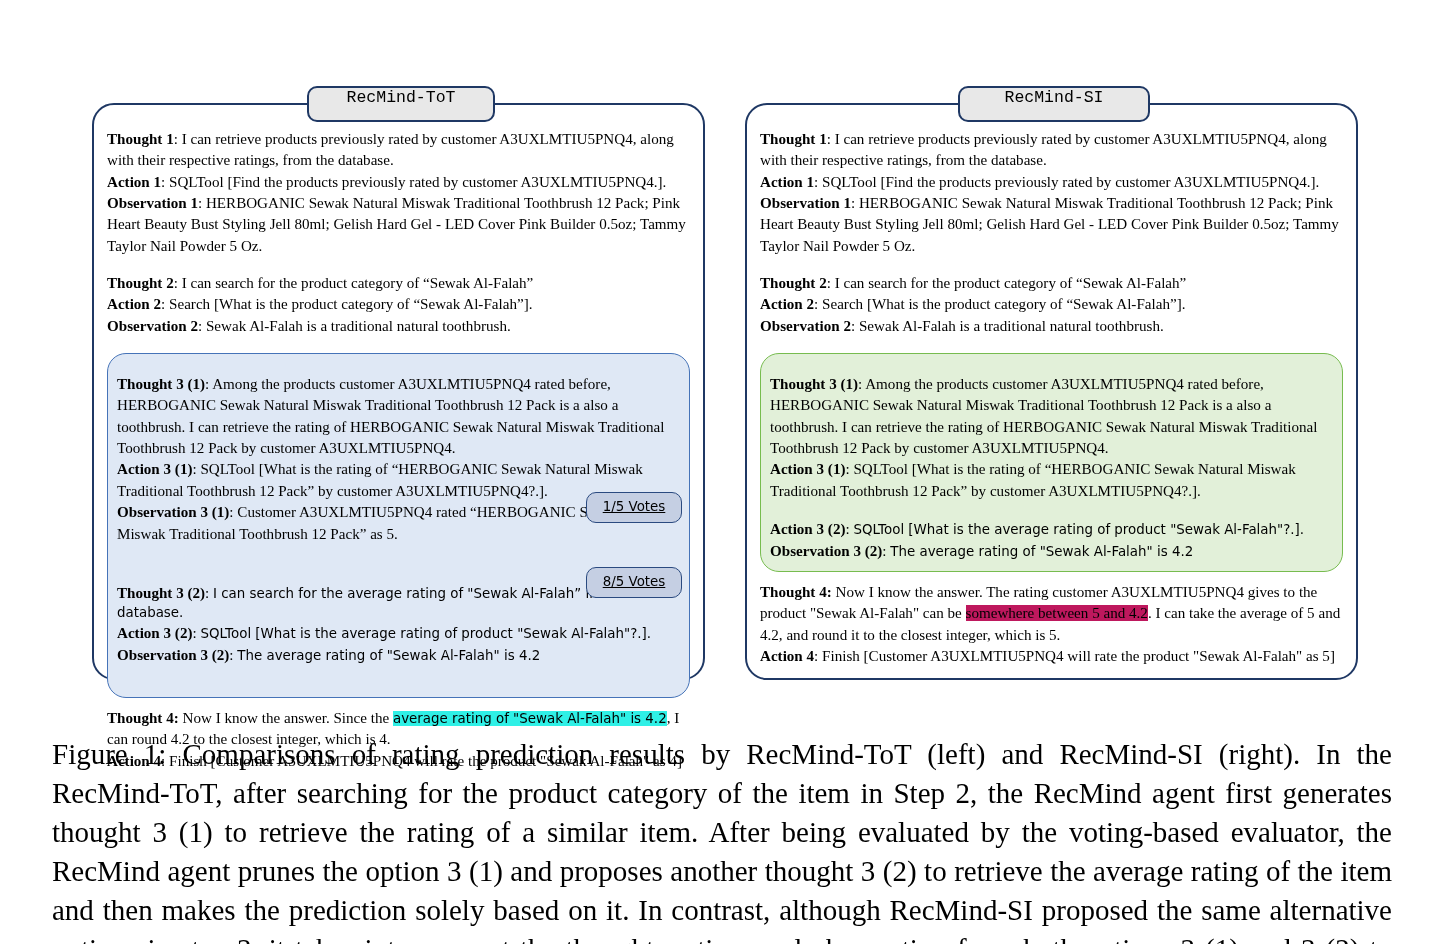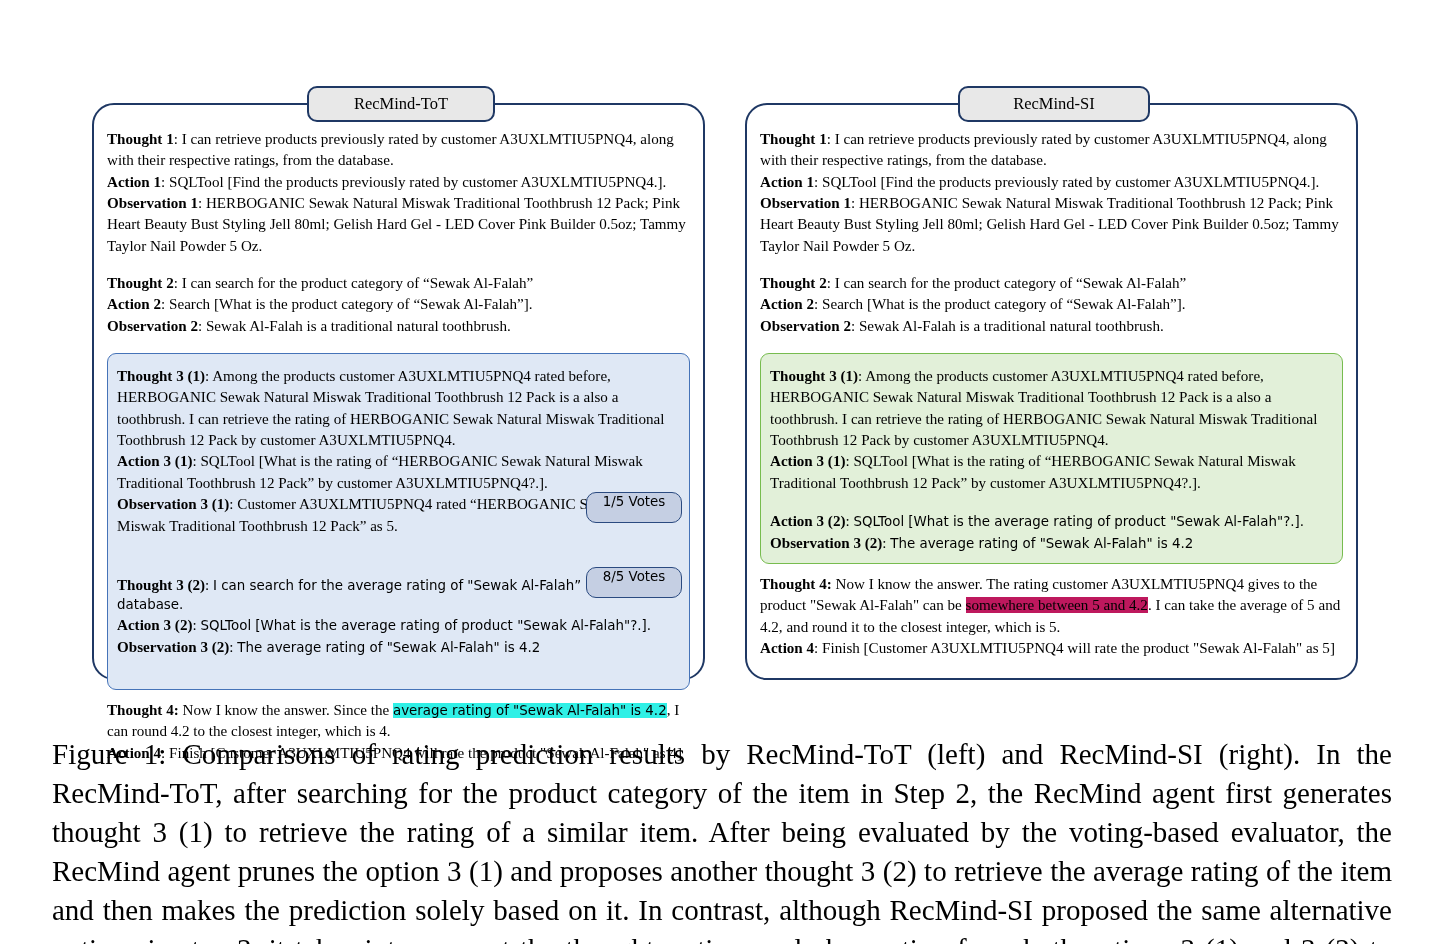--- a/index.html
+++ b/index.html
@@ -39,73 +39,75 @@
   .panel-right { left: 745px; }
 
   .chip {
     position: absolute;
     top: 86px;
     height: 36px;
     border: 2.4px solid #1f3864;
     border-radius: 10px;
     background: #e8e8e8;
     display: flex;
-    align-items: center;
     justify-content: center;
     font-size: 16.5px;
     color: #000;
     box-sizing: border-box;
     padding: 0 22px;
     z-index: 5;
+    font-family: Liberation Mono, monospace;
   }
   .chip-left  { left: 307px; width: 188px; }
   .chip-right { left: 958px; width: 192px; padding-left: 22px; }
 
   .panel-body {
     position: absolute;
     left: 13px;
     right: 13px;
     top: 24px;
     bottom: 10px;
     font-size: 15.1px;
     line-height: 1.415;
   }
 
   .blk { margin: 0; }
   .gap { height: 16px; }
   .lbl { font-weight: bold; }
 
   
   .inner-box {
-    border-radius: 9px;
-    box-sizing: border-box;
-    padding: 12px 9px 9px 9px;
+    border-radius: 19px;
+    box-sizing: border-box;
+    padding: 20px 9px 9px 9px;
     position: relative;
   }
   .inner-blue {
     background: #dfe8f5;
     border: 1.6px solid #4573b8;
   }
   .inner-green {
     background: #e2f0d9;
     border: 1.8px solid #77bc4f;
   }
 
   
   .vote-badge {
     position: absolute;
     width: 96px;
     height: 31px;
     border: 1.8px solid #2a4a80;
     border-radius: 10px;
     background: #c5cfe3;
     display: flex;
+    align-items: center;
     justify-content: center;
     font-size: 14.5px;
     box-sizing: border-box;
+    text-decoration: underline;
   }
   .badge-1 { right: 7px; top: 138px; }
   .badge-2 { right: 7px; top: 213px; }
 
   
   .hl-cyan {
     background: #2ff0e6;
     font-family: "DejaVu Sans", sans-serif;
     font-size: 13.4px;
   }

